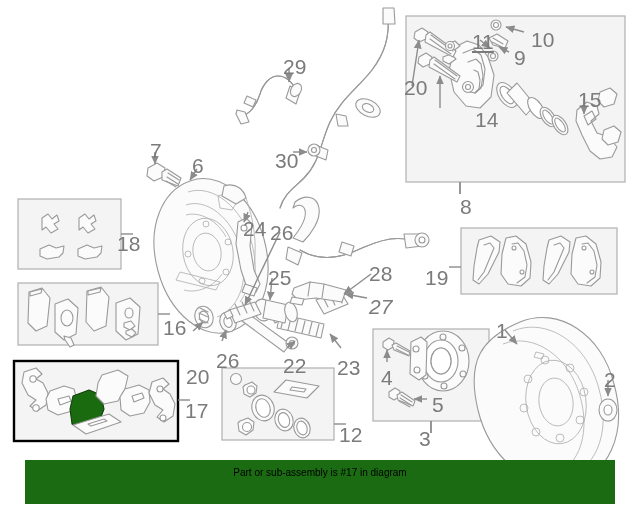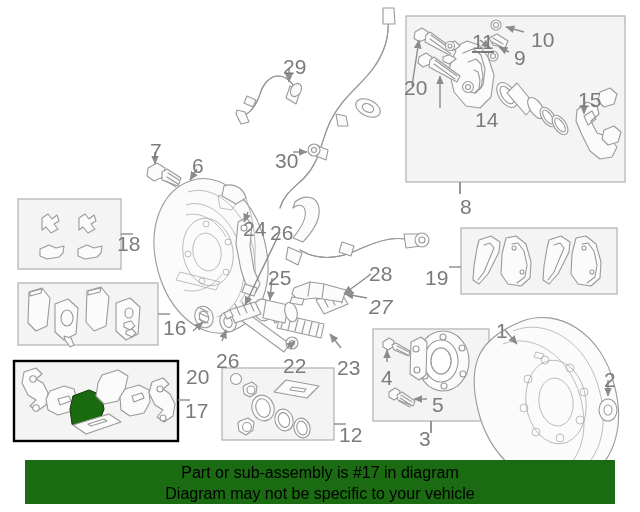--- a/index.html
+++ b/index.html
@@ -28,21 +28,21 @@
   }
 
   
   #banner{
     position:absolute;
     left:25px;top:460px;
     width:590px;height:44px;
     background:#1b6b12;
     color:#000000;
     text-align:center;
-    font-size:16px;
+    font-size:10px;
     line-height:21px;
     padding-top:2px;
     box-sizing:border-box;
   }
   #banner .bl{display:block;}
 </style>
 </head>
 <body>
 
 <div id="stage">
@@ -428,16 +428,15 @@
   <div class="callout" style="left:243px;top:218px;">24</div>
   <div class="callout" style="left:268px;top:267px;">25</div>
   <div class="callout" style="left:270px;top:222px;">26</div>
   <div class="callout" style="left:369px;top:296px;font-style:italic;">27</div>
   <div class="callout" style="left:369px;top:263px;">28</div>
   <div class="callout" style="left:283px;top:56px;">29</div>
   <div class="callout" style="left:275px;top:150px;">30</div>
 
   <div id="banner">
     <span class="bl">Part or sub-assembly is #17 in diagram</span>
-    <span class="bl">Diagram may not be specific to your vehicle</span>
   </div>
 
 </div>
 
 </body></html>

